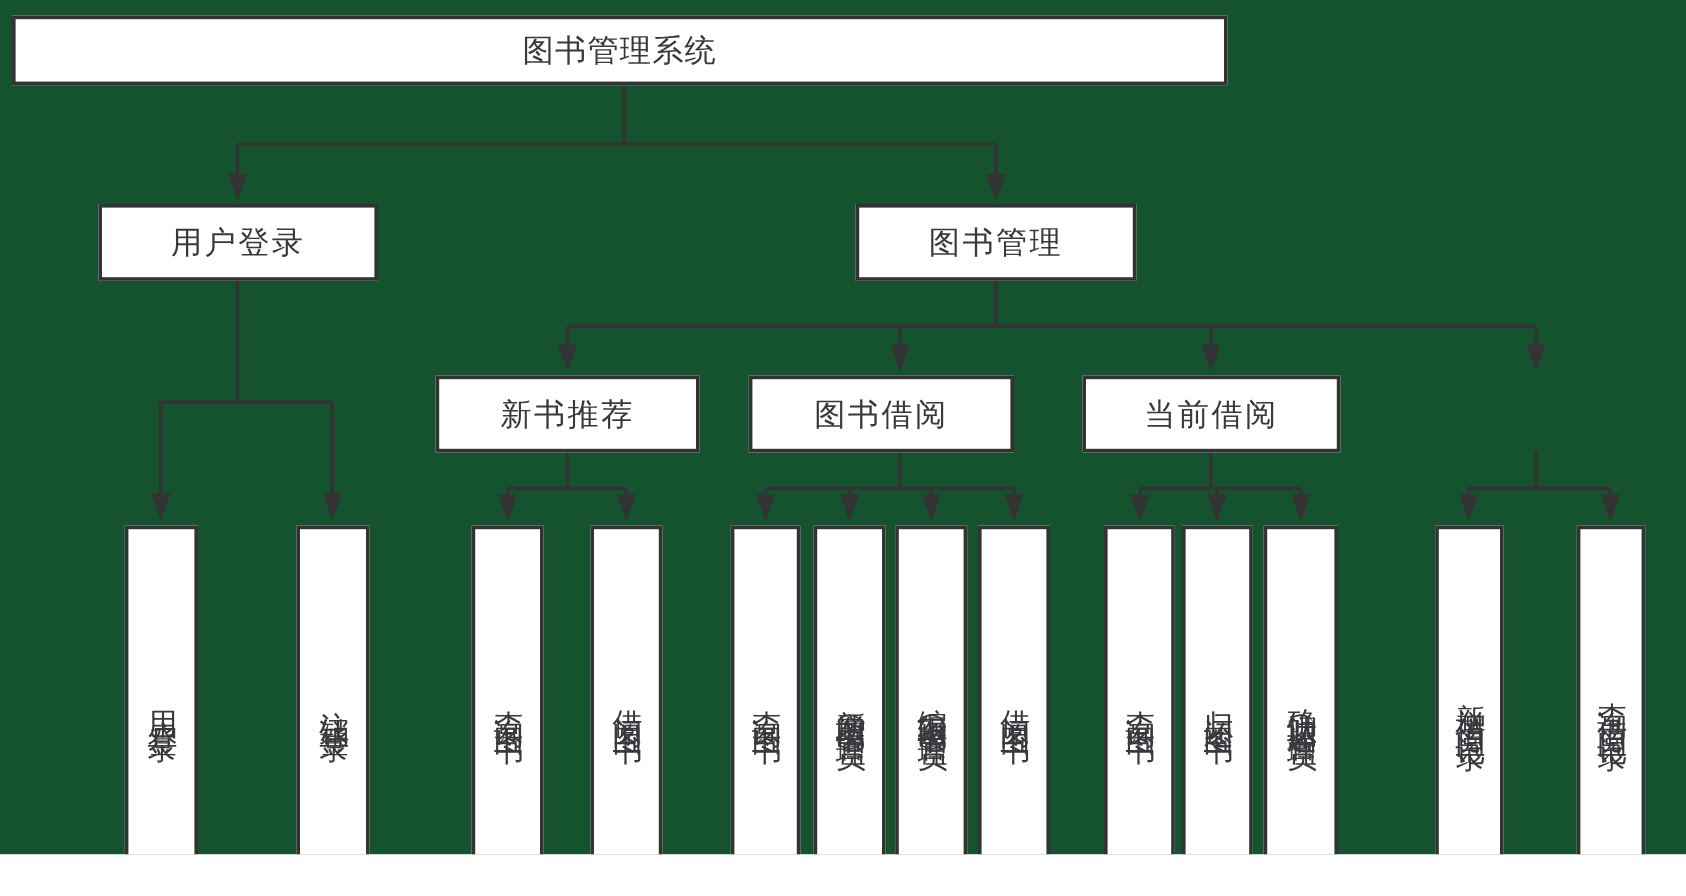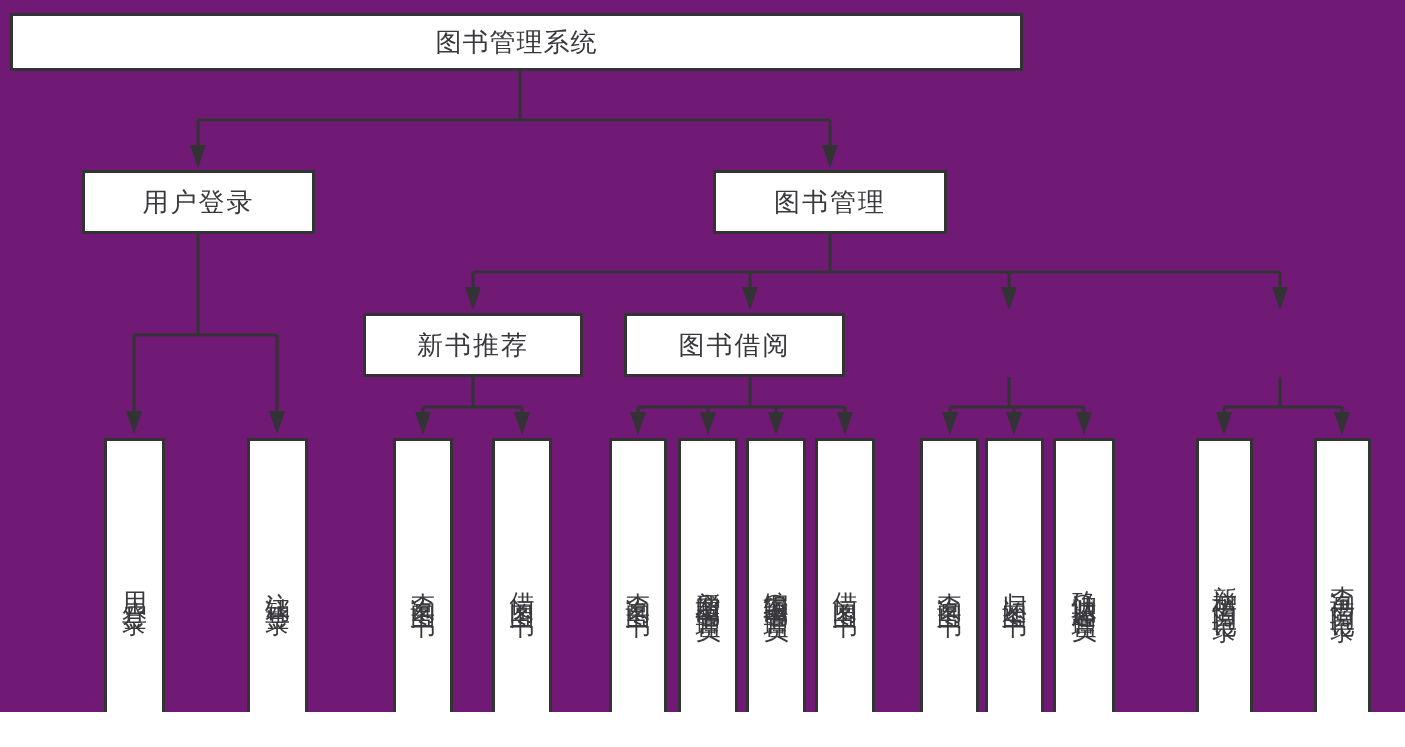--- a/index.html
+++ b/index.html
@@ -1,20 +1,20 @@
 <!DOCTYPE html>
 <html><head>
 <meta charset="utf-8">
 <style>
   html, body { margin: 0; padding: 0; background: #ffffff; }
   #stage {
     position: relative;
     width: 1405px;
     height: 712px;
-    background: #701a75;
+    background: #14532d;
     font-family: "Liberation Sans", sans-serif;
     overflow: hidden;
   }
   #connectors {
     position: absolute;
     left: 0; top: 0;
     width: 1405px; height: 747px;
   }
   .node {
     position: absolute;
@@ -125,20 +125,21 @@
     </g>
   </svg>
 
   <div class="node root-node" style="left:10px; top:13px; width:1013px; height:58px;">图书管理系统</div>
 
   <div class="node h-node" style="left:82px; top:170px; width:233px; height:64px;">用户登录</div>
   <div class="node h-node" style="left:713px; top:170px; width:234px; height:64px;">图书管理</div>
 
   <div class="node h-node" style="left:363px; top:313px; width:220px; height:64px;">新书推荐</div>
   <div class="node h-node" style="left:624px; top:313px; width:221px; height:64px;">图书借阅</div>
+  <div class="node h-node" style="left:902px; top:313px; width:215px; height:64px;">当前借阅</div>
 
   <div class="node leaf" style="left:104px; top:438px; width:61px; height:296px;">用户登录</div>
   <div class="node leaf" style="left:247px; top:438px; width:61px; height:296px;">注销登录</div>
 
   <div class="node leaf" style="left:393px; top:438px; width:60px; height:296px;">查询图书</div>
   <div class="node leaf" style="left:492px; top:438px; width:60px; height:296px;">借阅图书</div>
 
   <div class="node leaf" style="left:609px; top:438px; width:58px; height:296px;">查询图书</div>
   <div class="node leaf long" style="left:678px; top:438px; width:60px; height:302px;">新增图书（管理员）</div>
   <div class="node leaf long" style="left:746px; top:438px; width:60px; height:302px;">编辑图书（管理员）</div>

